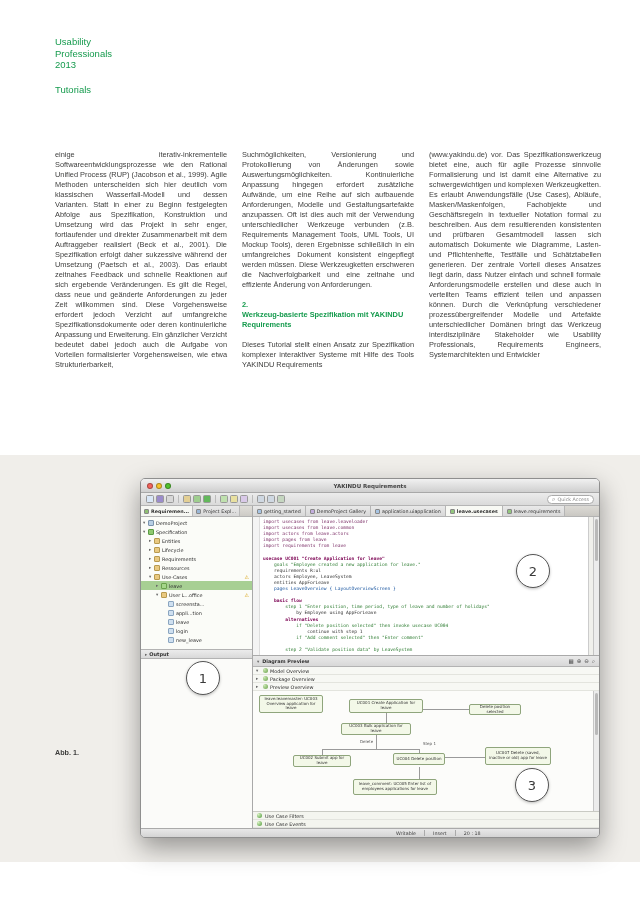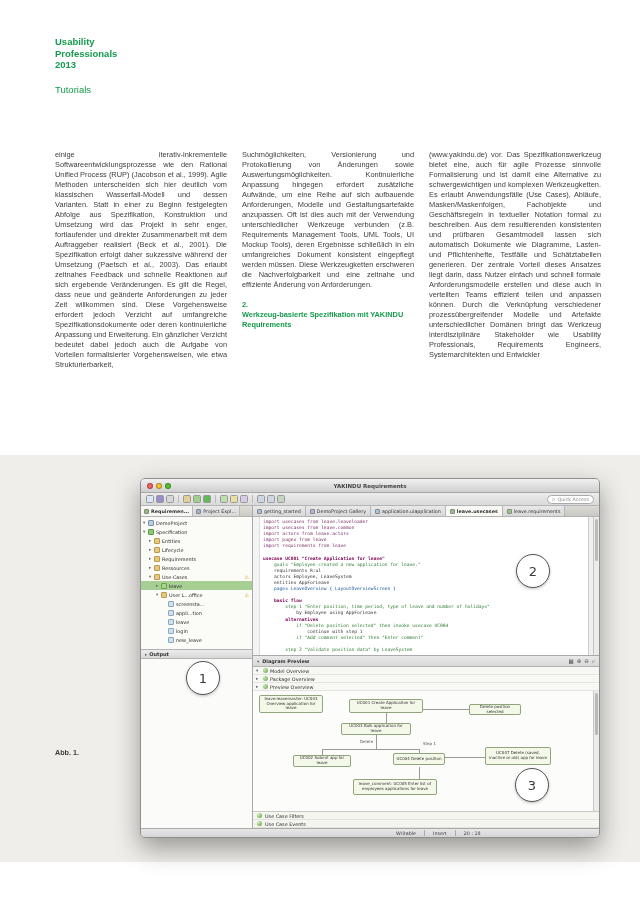--- a/index.html
+++ b/index.html
@@ -1,21 +1,21 @@
 <!DOCTYPE html>
 <html lang="de"><head>
 <meta charset="utf-8">
 <style>
   * { margin:0; padding:0; box-sizing:border-box; }
   html,body { width:640px; height:906px; }
   body { background:#ffffff; font-family:"Liberation Sans","DejaVu Sans",sans-serif; position:relative; overflow:hidden; color:#3d3d3c; }
 
   .gray-band { position:absolute; left:0; top:455px; width:640px; height:407px; background:#f0eeea; }
 
-  .brand { position:absolute; left:55px; top:36px; font-size:9.5px; font-weight:bold; line-height:11.5px; color:#169b4e; white-space:pre-line; }
+  .brand { position:absolute; left:55px; top:36px; font-size:9.5px; font-weight:normal; line-height:11.5px; color:#169b4e; white-space:pre-line; }
   .section-label { position:absolute; left:55px; top:84px; font-size:9.5px; color:#169b4e;text-align:center; }
 
   .columns { position:absolute; left:55px; top:150px; width:547px; display:flex; gap:15px; }
   .col { width:172px; font-size:7.4px; line-height:10px; text-align:justify; color:#3d3d3c; hyphens:auto; }
   .green-heading { color:#169b4e; font-weight:bold; white-space:pre-line; margin:10px 0; text-align:left; }
 
   .caption { position:absolute; left:55px; top:748px; width:92px; font-size:7.2px; line-height:9.6px; color:#3d3d3c; }
   .cap-title { font-weight:bold; }
 
   .page-number { position:absolute; left:0; top:917px; width:606px; text-align:right; font-size:12px; color:#6b6b6b; }
@@ -135,20 +135,21 @@
 <div class="section-label">Tutorials</div>
 
 <div class="columns">
   <div class="col">
     <p>einige iterativ-inkrementelle Softwareentwicklungsprozesse wie den Rational Unified Process (RUP) (Jacobson et al., 1999). Agile Methoden unterscheiden sich hier deutlich vom klassischen Wasserfall-Modell und dessen Varianten. Statt in einer zu Beginn festgelegten Abfolge aus Spezifikation, Konstruktion und Umsetzung wird das Projekt in sehr enger, fortlaufender und direkter Zusammenarbeit mit dem Auftraggeber realisiert (Beck et al., 2001). Die Spezifikation erfolgt daher sukzessive während der Umsetzung (Paetsch et al., 2003). Das erlaubt zeitnahes Feedback und schnelle Reaktionen auf sich ergebende Veränderungen. Es gilt die Regel, dass neue und geänderte Anforderungen zu jeder Zeit willkommen sind. Diese Vorgehensweise erfordert jedoch Verzicht auf umfangreiche Spezifikationsdokumente oder deren kontinuierliche Anpassung und Erweiterung. Ein gänzlicher Verzicht bedeutet dabei jedoch auch die Aufgabe von Vorteilen formalisierter Vorgehensweisen, wie etwa Strukturierbarkeit,</p>
   </div>
   <div class="col">
     <p>Suchmöglichkeiten, Versionierung und Protokollierung von Änderungen sowie Auswertungsmöglichkeiten. Kontinuierliche Anpassung hingegen erfordert zusätzliche Aufwände, um eine Reihe auf sich aufbauende Anforderungen, Modelle und Gestaltungsartefakte anzupassen. Oft ist dies auch mit der Verwendung unterschiedlicher Werkzeuge verbunden (z.B. Requirements Management Tools, UML Tools, UI Mockup Tools), deren Ergebnisse schließlich in ein umfangreiches Dokument konsistent eingepflegt werden müssen. Diese Werkzeugketten erschweren die Nachverfolgbarkeit und eine zeitnahe und effiziente Änderung von Anforderungen.</p>
     <p class="green-heading">2.
 Werkzeug-basierte Spezifikation mit YAKINDU Requirements</p>
+    <p>Dieses Tutorial stellt einen Ansatz zur Spezifikation komplexer interaktiver Systeme mit Hilfe des Tools YAKINDU Requirements</p>
   </div>
   <div class="col">
     <p>(www.yakindu.de) vor. Das Spezifikationswerkzeug bietet eine, auch für agile Prozesse sinnvolle Formalisierung und ist damit eine Alternative zu schwergewichtigen und komplexen Werkzeugketten. Es erlaubt Anwendungsfälle (Use Cases), Abläufe, Masken/Maskenfolgen, Fachobjekte und Geschäftsregeln in textueller Notation formal zu beschreiben. Aus dem resultierenden konsistenten und prüfbaren Gesamtmodell lassen sich automatisch Dokumente wie Diagramme, Lasten- und Pflichtenhefte, Testfälle und Schätztabellen generieren. Der zentrale Vorteil dieses Ansatzes liegt darin, dass Nutzer einfach und schnell formale Anforderungsmodelle erstellen und diese auch in verteilten Teams effizient teilen und anpassen können. Durch die Verknüpfung verschiedener prozessübergreifender Modelle und Artefakte unterschiedlicher Domänen bringt das Werkzeug interdisziplinäre Stakeholder wie Usability Professionals, Requirements Engineers, Systemarchitekten und Entwickler</p>
   </div>
 </div>
 
 <div class="window">
   <div class="titlebar">
     <div class="traffic">
       <span class="dot red"></span>

